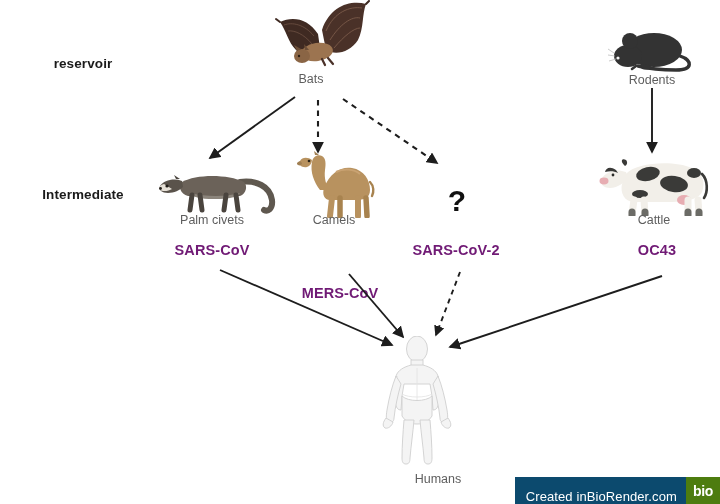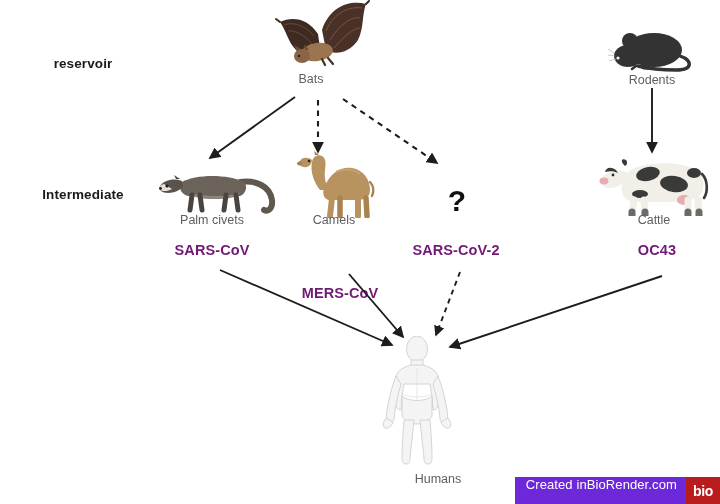--- a/index.html
+++ b/index.html
@@ -51,30 +51,30 @@
   .art{position:absolute;}
   
   #watermark{
     position:absolute;
     right:0px;bottom:0px;
     height:27px;
     display:flex;align-items:stretch;
     font-size:13px;
   }
   #wm-text{
-    background:#6d28d9;
+    background:#0c4a6e;
     color:#ffffff;
-    display:flex;align-items:flex-start;
+    display:flex;align-items:flex-end;
     padding:0 9px 0 11px;
     white-space:nowrap;
     letter-spacing:.1px;
   }
   #wm-text .brand{font-weight:normal;}
   #wm-logo{
-    background:#b91c1c;
+    background:#4d7c0f;
     color:#ffffff;
     font-weight:bold;
     display:flex;align-items:center;justify-content:center;
     padding:0 7px;
     font-size:14px;
     letter-spacing:-.3px;
   }
 </style>
 </head>
 <body>

